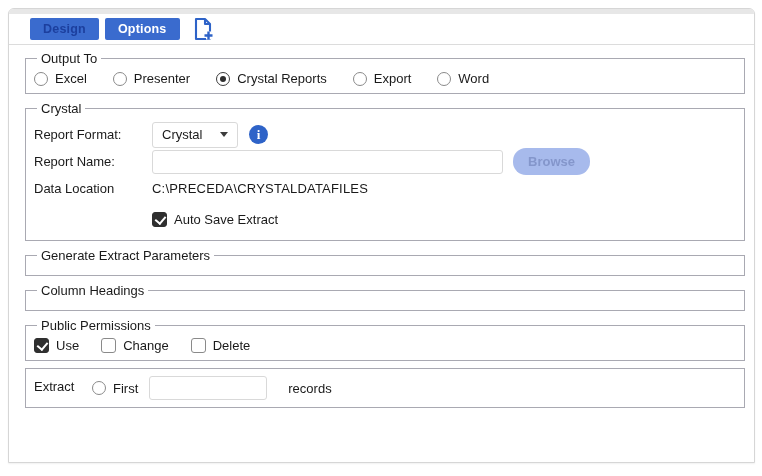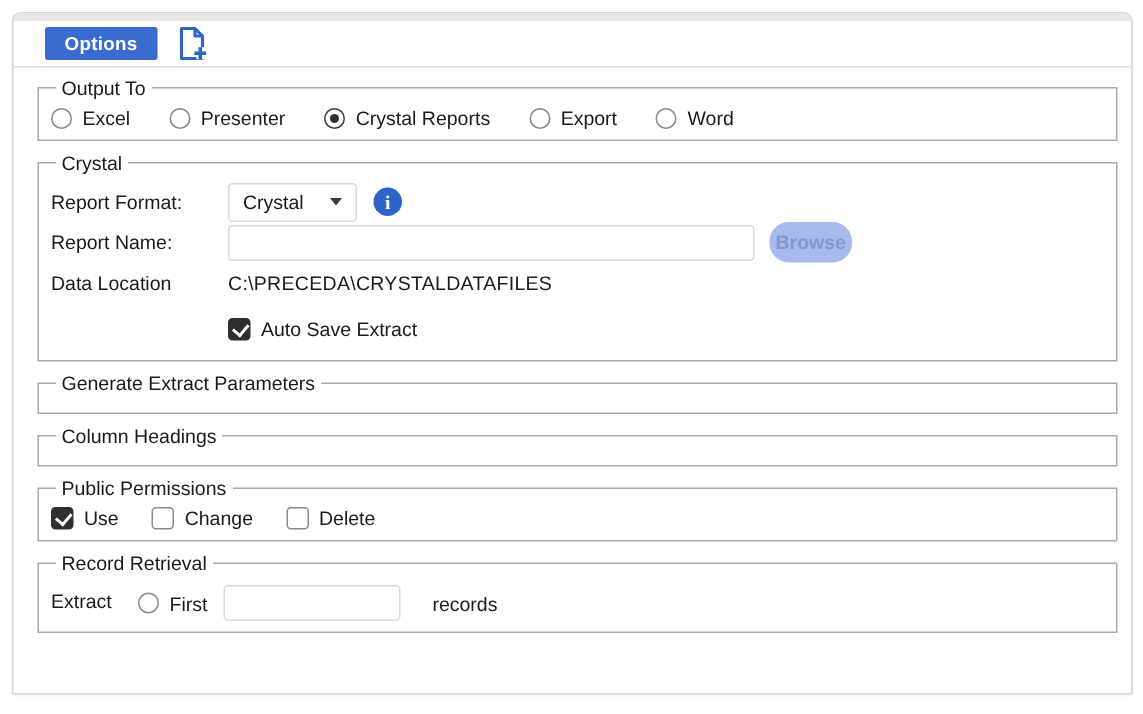--- a/index.html
+++ b/index.html
@@ -73,21 +73,21 @@
     font-weight:bold; font-size:13px; margin-left:11px; cursor:pointer;
     font-family:"Liberation Serif", serif;
   }
   input.text {
     height:24px; border:1px solid #d9d9d9; border-radius:3px; padding:0 6px;
     font-family:"Liberation Sans", sans-serif; font-size:13px; outline:none;
   }
   .report-name-input { width:351px; }
   .browse-btn {
     margin-left:10px; background:#a7baec; color:#8496cb; font-weight:bold;
-    border:none; border-radius:13px; padding:6px 4px; font-size:13px;
+    border:none; border-radius:13px; padding:6px 15px; font-size:13px;
     font-family:"Liberation Sans", sans-serif; cursor:default;
   }
   .path-text { letter-spacing:0.2px; }
 
   .rr { display:flex; align-items:flex-start; padding-top:2px; }
   .rr-label { width:58px; flex:0 0 auto; padding-top:3px; }
   .rr-opts { display:flex; flex-direction:column; gap:5px; }
   .first-input { width:118px; height:22px; margin-left:4px; }
   .records-suffix { margin-left:14px; }
 
@@ -95,20 +95,21 @@
   .gap58 { gap:58px; }
   .gap22 { gap:22px; }
 </style>
 </head>
 <body>
 
 <div class="panel">
   <div class="panel-top"></div>
 
   <div class="tabbar">
+    <div class="tab inactive">Design</div>
     <div class="tab">Options</div>
     <div class="newtab">
       <svg width="22" height="24" viewBox="0 0 22 24">
         <path d="M4 2 h9 l5 5 v15 H4 z" fill="none" stroke="#2e63c8" stroke-width="2.1" stroke-linejoin="round"></path>
         <path d="M13 2 v5 h5" fill="none" stroke="#2e63c8" stroke-width="2.1" stroke-linejoin="round"></path>
         <path d="M12.5 18.5 h8 M16.5 14.5 v8" stroke="#ffffff" stroke-width="5"></path>
         <path d="M12.5 18.5 h8 M16.5 14.5 v8" stroke="#2e63c8" stroke-width="2.4"></path>
       </svg>
     </div>
   </div>
@@ -193,21 +194,20 @@
           <span>Change</span>
         </span>
         <span class="opt">
           <span class="checkbox"></span>
           <span>Delete</span>
         </span>
       </div>
     </fieldset>
 
     <fieldset>
-      <legend>Record Retrieval</legend>
       <div class="rr">
         <span class="rr-label">Extract</span>
         <div class="rr-opts">
           <span class="opt">
             <span class="radio"></span>
             <span>First</span>
             <input class="text first-input" value="" style="">
             <span class="records-suffix">records</span>
           </span>
         </div>

